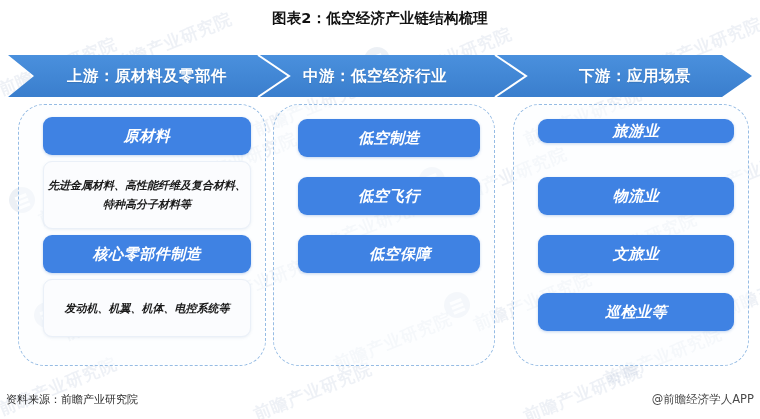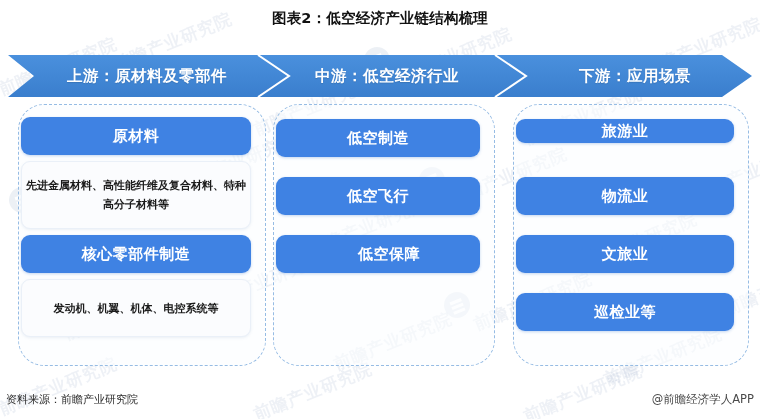--- a/index.html
+++ b/index.html
@@ -81,21 +81,21 @@
     line-height: 42px;
     font-size: 15.5px;
     font-weight: bold;
     color: #ffffff;
     text-align: center;
     white-space: nowrap;
     letter-spacing: 0.5px;
     text-shadow: 0 1px 1px rgba(0,0,0,0.12);
   }
   .band-label.l0 { left: 18px;  width: 242px; }
-  .band-label.l1 { left: 268px; width: 222px; }
+  .band-label.l1 { left: 256px; width: 222px; }
   .band-label.l2 { left: 512px; width: 230px; }
 
   
   .columns {
     position: absolute;
     top: 104px;
     left: 0;
     width: 760px;
     height: 262px;
     z-index: 3;
@@ -108,28 +108,29 @@
     border-radius: 26px;
     box-sizing: border-box;
     background: rgba(252, 253, 255, 0.55);
   }
   .col-0 { left: 18px;  width: 248px; }
   .col-1 { left: 273px; width: 222px; }
   .col-2 { left: 513px; width: 236px; }
 
   .cell {
     position: absolute;
-    left: 2px;
+    left: 24px;
     right: 14px;
     border-radius: 9px;
     box-sizing: border-box;
     display: flex;
     align-items: center;
     justify-content: center;
     text-align: center;
+    font-style: italic;
   }
   .cell.blue {
     background: #3f82e3;
     color: #ffffff;
     font-size: 15px;
     font-weight: bold;
     letter-spacing: 0.5px;
     box-shadow: 0 1px 3px rgba(50,110,200,0.28);
   }
   .cell.white {

